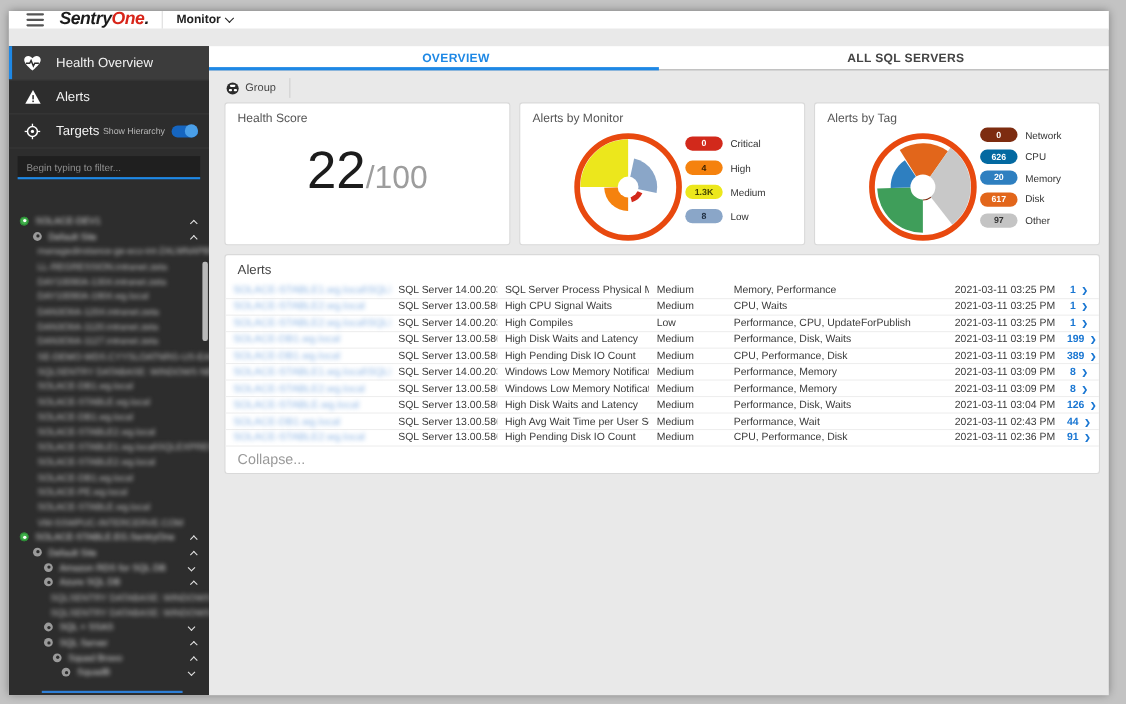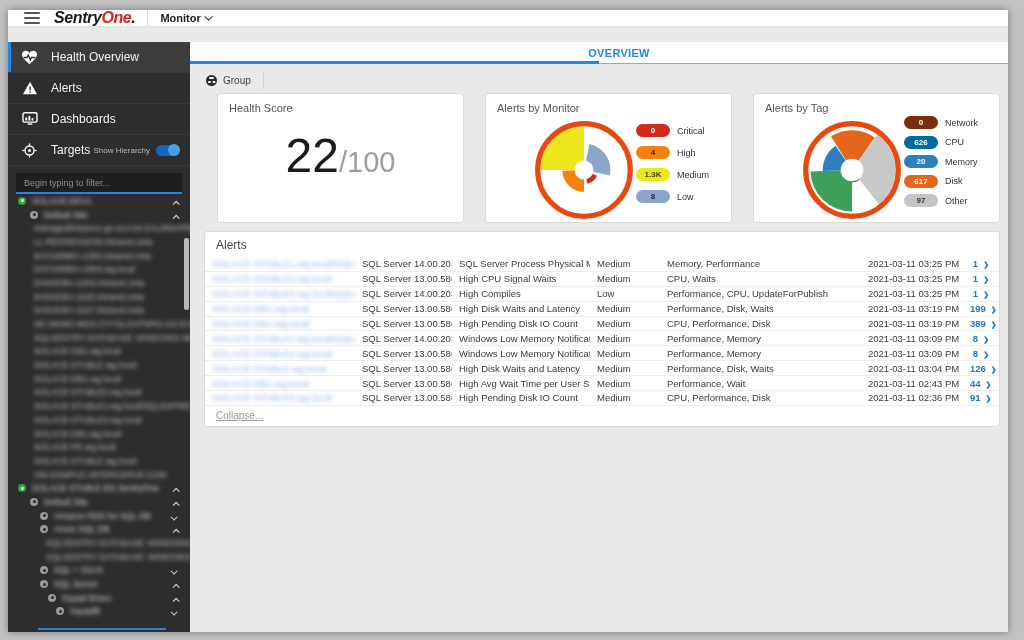--- a/index.html
+++ b/index.html
@@ -63,21 +63,21 @@
   .content { position:absolute; left:0; top:22px; right:0; bottom:0; padding:7px 8px 0 14px; overflow:hidden; }
   .group-chip { display:inline-flex; align-items:center; gap:6px; height:18px; padding:0 12px 0 2px;
     border-right:1px solid #cfcfcf; cursor:pointer; margin-bottom:4px; }
   .group-chip .gicon { width:11px; height:11px; border-radius:50%; background:#2b2b2b; position:relative; }
   .group-chip .gicon::before { content:""; position:absolute; left:3px; top:2px; width:5px; height:2px; background:#fff; border-radius:1px; }
   .group-chip .gicon::after { content:""; position:absolute; left:2px; top:6px; width:2.5px; height:2.5px; background:#fff; border-radius:50%;
     box-shadow:4.5px 0 0 #fff; }
   .group-chip span { font-size:10px; color:#444; }
 
   .cards { display:flex; gap:8px; height:130px; }
-  .card { flex:1; background:#fff; border:1px solid #d9d9d9; border-radius:3px; position:relative;margin-left:13px; }
+  .card { flex:1; background:#fff; border:1px solid #d9d9d9; border-radius:3px; position:relative; }
   .card-title { font-size:11px; color:#555; padding:8px 0 0 11px; }
 
   .score-wrap { position:absolute; left:0; right:0; top:34px; text-align:center; }
   .score-num { font-size:48px; color:#1c1c1c; }
   .score-denom { font-size:29px; color:#9d9d9d; }
 
   .rose { position:absolute; left:46px; top:24px; }
   .legend { position:absolute; left:150px; display:flex; flex-direction:column; }
   .legend-row { display:flex; align-items:center; gap:7px; }
   .pill { width:34px; height:13px; border-radius:7px; font-size:8px; font-weight:bold;
@@ -90,21 +90,21 @@
   .tbl-header, .tbl-row { display:grid; grid-template-columns:150px 97px 138px 70px 201px 102px 1fr; align-items:center; }
   .tbl-header { background:#ededed; border-top:1px solid #ddd; border-bottom:1px solid #ddd; height:17px; }
   .tbl-header div { font-size:9px; color:#6e6e6e; padding-left:7px; display:flex; align-items:center; gap:4px; }
   .sort-ic { width:10px; height:10px; border-radius:50%; background:#1b1b1b; color:#fff; font-size:8px;
     display:inline-flex; align-items:center; justify-content:center; line-height:1; }
   .tbl-row { height:14.9px; border-bottom:1px solid #eee; font-size:9.5px; color:#3a3a3a; }
   .tbl-row div { padding-left:7px; white-space:nowrap; overflow:hidden; }
   .cell-target { color:#8fb6e4; filter:blur(2px); }
   .cell-count { text-align:right; padding-right:10px !important; color:#1976d2; font-weight:bold; }
   .cell-count .arrow { font-size:7px; margin-left:5px; font-weight:bold; }
-  .tbl-footer { font-size:10px; color:#999; padding:4px 11px 5px 11px;text-decoration:underline; }
+  .tbl-footer { font-size:13px; color:#999; padding:4px 11px 5px 11px; }
 </style>
 </head>
 <body>
 
 <div class="app-window">
 
   <div class="topbar">
     <div class="hamburger">
         <div></div>
         <div></div>
@@ -133,32 +133,20 @@
         </div>
         <div class="nav-item">
           <span class="nav-icon">
             <svg width="16" height="14" viewBox="0 0 20 18">
               <path d="M10 1 L19 17 L1 17 Z" fill="#fff"></path>
               <rect x="9.2" y="7" width="1.8" height="5" fill="#2d2d2d"></rect>
               <rect x="9.2" y="13.4" width="1.8" height="1.8" fill="#2d2d2d"></rect>
             </svg>
           </span>
           <span>Alerts</span>
-        </div>
-        <div class="nav-item">
-          <span class="nav-icon">
-            <svg width="16" height="14" viewBox="0 0 20 18">
-              <rect x="1" y="1" width="18" height="12" rx="2" fill="none" stroke="#fff" stroke-width="1.8"></rect>
-              <rect x="4" y="7" width="2.4" height="4" fill="#fff"></rect>
-              <rect x="8" y="5" width="2.4" height="6" fill="#fff"></rect>
-              <rect x="12" y="8" width="2.4" height="3" fill="#fff"></rect>
-              <rect x="7" y="14.6" width="6" height="1.8" fill="#fff"></rect>
-            </svg>
-          </span>
-          <span>Dashboards</span>
         </div>
         <div class="nav-item">
           <span class="nav-icon">
             <svg width="15" height="15" viewBox="0 0 20 20">
               <circle cx="10" cy="10" r="6" fill="none" stroke="#fff" stroke-width="1.8"></circle>
               <circle cx="10" cy="10" r="2" fill="#fff"></circle>
               <rect x="9.2" y="0.5" width="1.6" height="3" fill="#fff"></rect>
               <rect x="9.2" y="16.5" width="1.6" height="3" fill="#fff"></rect>
               <rect x="0.5" y="9.2" width="3" height="1.6" fill="#fff"></rect>
               <rect x="16.5" y="9.2" width="3" height="1.6" fill="#fff"></rect>
@@ -289,20 +277,21 @@
           <span class="tree-chev"><span class="chev down"></span></span>
         </div>
       </div>
     <div class="tree-scrollthumb" style="top:196px;"></div>
     <div class="tree-hscroll"></div>
   </div>
 
   <div class="main">
     <div class="tabbar">
       <div class="tab active">OVERVIEW</div>
+      <div class="tab">ALL SQL SERVERS</div>
       <div class="tab-underline"></div>
     </div>
 
     <div class="content">
       <div class="group-chip">
         <span class="gicon"></span>
         <span>Group</span>
       </div>
 
       <div class="cards">

